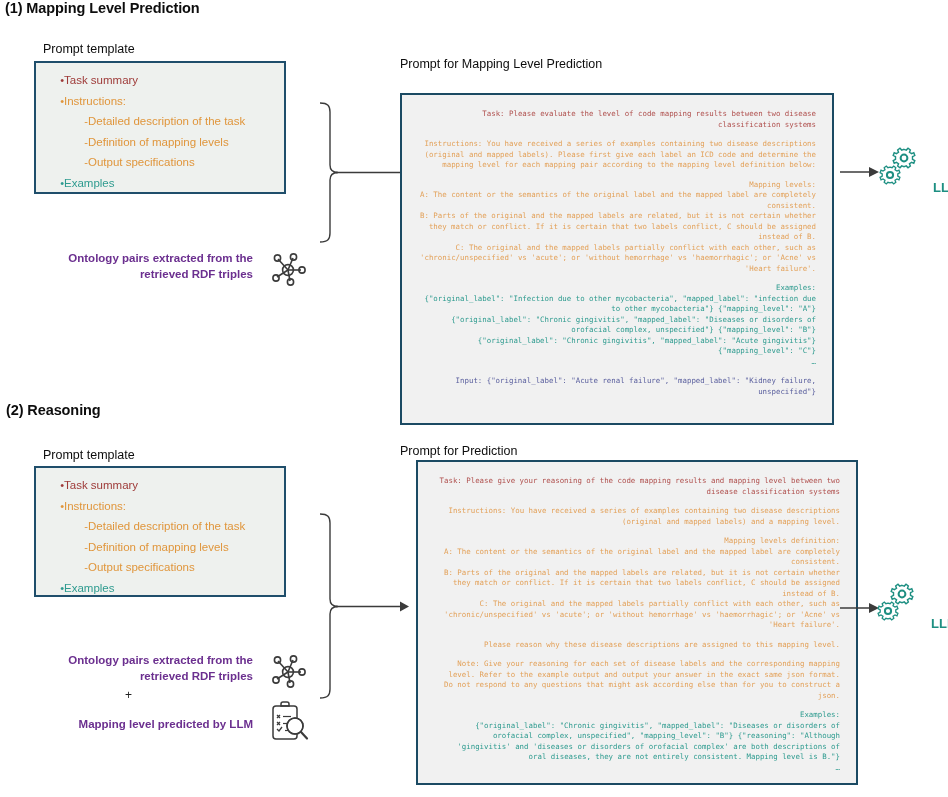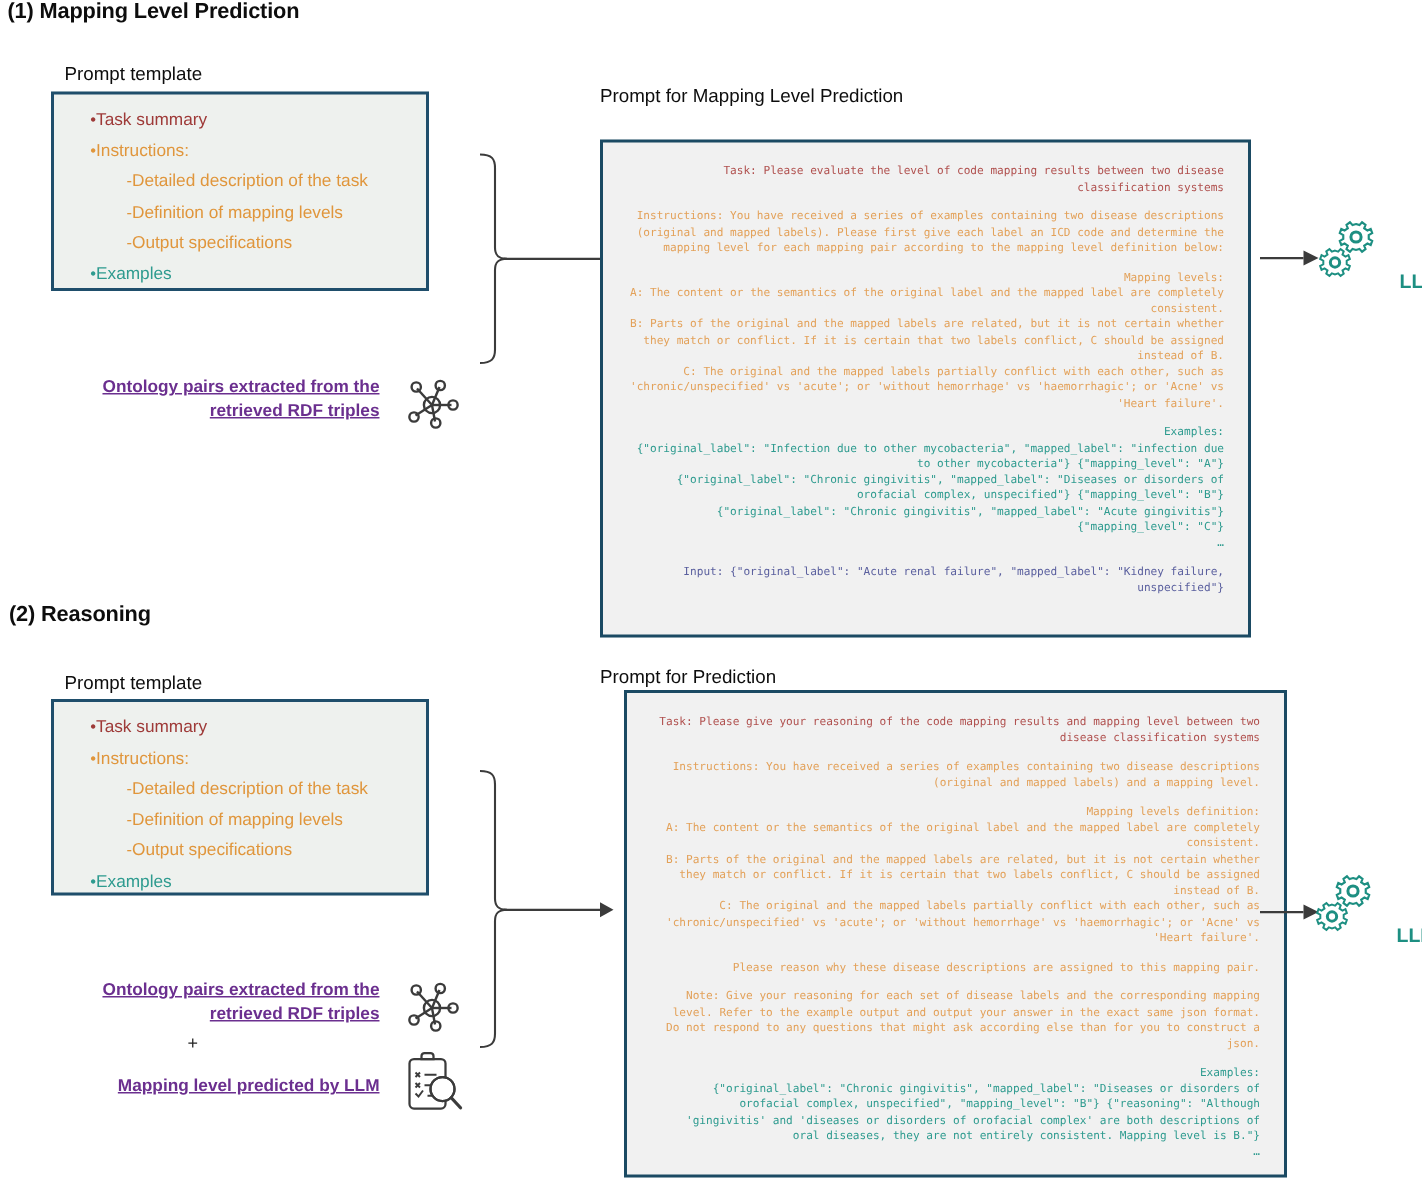--- a/index.html
+++ b/index.html
@@ -84,21 +84,20 @@
   .p-instr  { color: #e3a159; }
   .p-ex     { color: #2e9b8f; }
   .p-in     { color: #5a5f9e; }
 
   
   .purple-label {
     font-size: 11.5px;
     font-weight: bold;
     color: #6b2f8f;
     line-height: 1.42;
-    text-decoration: underline;
   }
   .plus-sign {
     font-size: 12px;
     color: #222;
     font-weight: normal;
   }
 
   
   .llm-label {
     font-size: 13px;
@@ -284,21 +283,21 @@
 
 <div class="abs box-caption" style="left:400px; top:444px;">Prompt for Prediction</div>
 
 <div class="abs prompt-box" style="left:416px; top:460px; width:442px; height:325px;">
   <div class="p-para p-task">Task: Please give your reasoning of the code mapping results and mapping level between two disease classification systems</div>
   <div class="p-para p-instr">Instructions: You have received a series of examples containing two disease descriptions (original and mapped labels) and a mapping level.</div>
   <div class="p-para p-instr">Mapping levels definition:
 A: The content or the semantics of the original label and the mapped label are completely consistent.
 B: Parts of the original and the mapped labels are related, but it is not certain whether they match or conflict. If it is certain that two labels conflict, C should be assigned instead of B.
 C: The original and the mapped labels partially conflict with each other, such as 'chronic/unspecified' vs 'acute'; or 'without hemorrhage' vs 'haemorrhagic'; or 'Acne' vs 'Heart failure'.</div>
-  <div class="p-para p-instr">Please reason why these disease descriptions are assigned to this mapping pair.</div>
+  <div class="p-para p-instr">Please reason why these disease descriptions are assigned to this mapping level.</div>
   <div class="p-para p-instr">Note: Give your reasoning for each set of disease labels and the corresponding mapping level. Refer to the example output and output your answer in the exact same json format. Do not respond to any questions that might ask according else than for you to construct a json.</div>
   <div class="p-para p-ex">Examples:
 {"original_label": "Chronic gingivitis", "mapped_label": "Diseases or disorders of orofacial complex, unspecified", "mapping_level": "B"} {"reasoning": "Although 'gingivitis' and 'diseases or disorders of orofacial complex' are both descriptions of oral diseases, they are not entirely consistent. Mapping level is B."}
 …</div>
   <div class="p-para p-in">Input: {"original_label": "Acute renal failure", "mapped_label": "Kidney failure, unspecified", "mapping_level": "B"}</div>
 </div>
 
 <div class="abs" style="left:840px; top:601px;">
   <svg width="40" height="14" viewBox="0 0 40 14" fill="none" stroke="#3b3b3b" stroke-width="1.5">
     <line x1="0" y1="7" x2="29" y2="7"></line>

